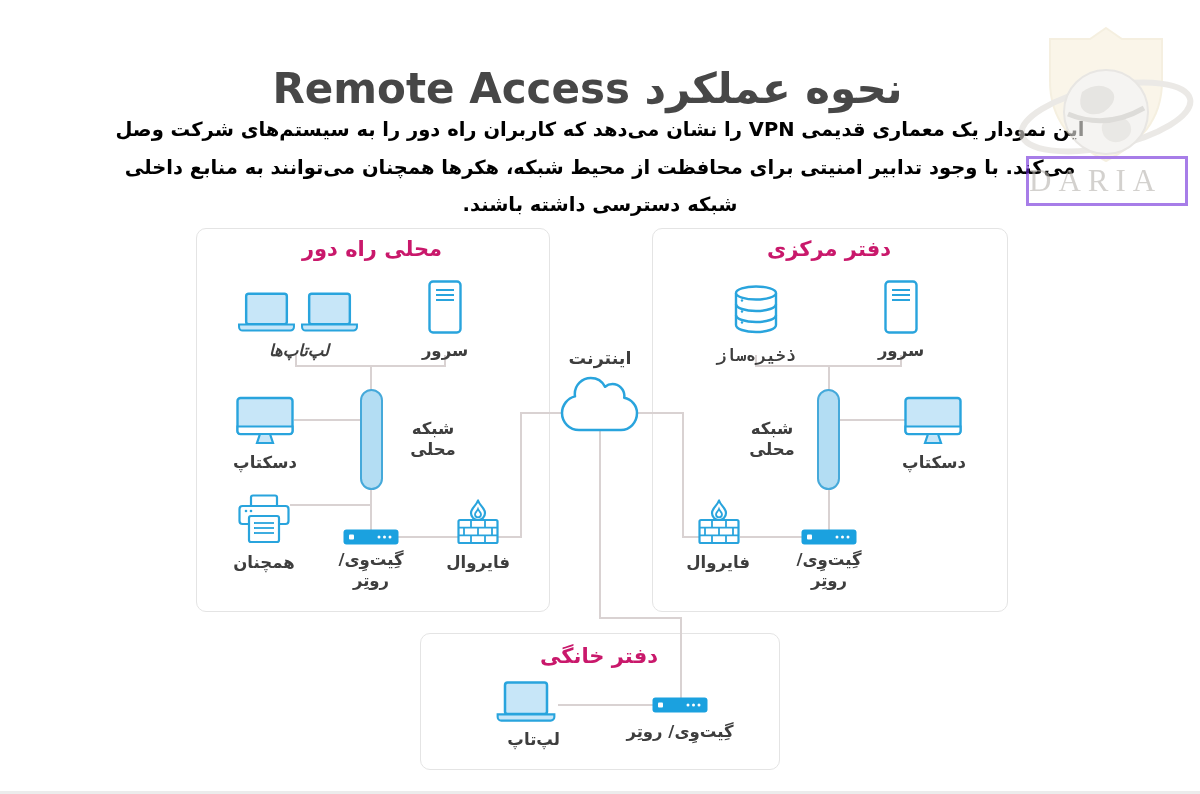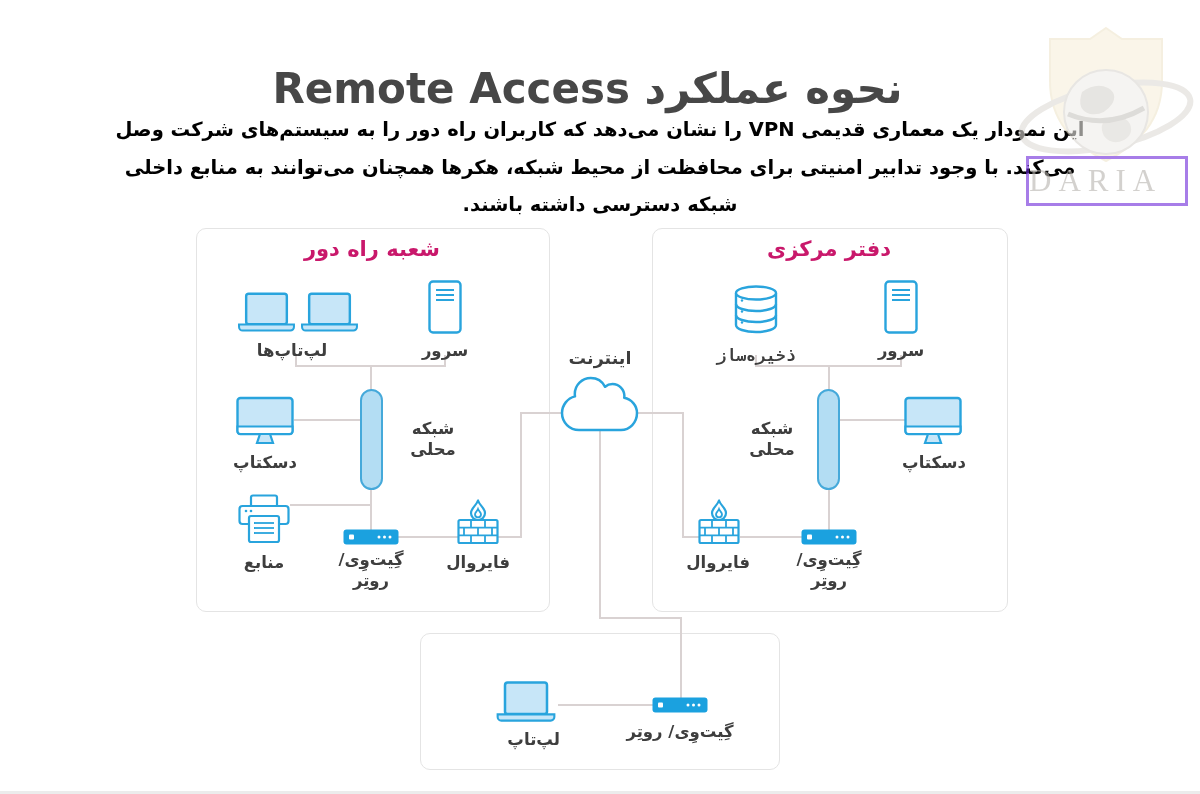--- a/index.html
+++ b/index.html
@@ -191,28 +191,29 @@
     <path d="M3 31.8 h54 v2.4 a3.5 3.5 0 0 1-3.5 3.5 h-47 a3.5 3.5 0 0 1-3.5-3.5 z" fill="#c7e6f8" stroke="#29a4dd" stroke-width="2"></path>
   </svg>
   <svg class="abs" style="left:652px;top:697px;" width="56" height="16" viewBox="0 0 56 16">
     <rect x="0.5" y="0.5" width="55" height="15" rx="3" fill="#1ba1df"></rect>
     <rect x="6" y="5.5" width="5" height="5" rx="1" fill="#fff"></rect>
     <circle cx="36" cy="8" r="1.5" fill="#fff"></circle>
       <circle cx="41.5" cy="8" r="1.5" fill="#fff"></circle>
       <circle cx="47" cy="8" r="1.5" fill="#fff"></circle>
   </svg>
 
-  <div class="abs zone-title" style="left:196px;top:237px;width:352px;">شعبه راه دور</div>
+  <div class="abs zone-title" style="left:196px;top:237px;width:352px;">محلی راه دور</div>
   <div class="abs zone-title" style="left:652px;top:237px;width:354px;text-align:center;">دفتر مرکزی</div>
-
-  <div class="abs lbl" style="left:247px;top:340px;width:90px;">لپ‌تاپ‌ها</div>
+  <div class="abs zone-title" style="left:420px;top:644px;width:358px;">دفتر خانگی</div>
+
+  <div class="abs lbl" style="left:254px;top:340px;width:90px;font-style:italic;">لپ‌تاپ‌ها</div>
   <div class="abs lbl" style="left:415px;top:340px;width:60px;">سرور</div>
   <div class="abs lbl" style="left:232px;top:452px;width:66px;">دسکتاپ</div>
   <div class="abs lbl" style="left:390px;top:418px;width:86px;">شبکه محلی</div>
-  <div class="abs lbl" style="left:232px;top:552px;width:64px;">منابع</div>
+  <div class="abs lbl" style="left:232px;top:552px;width:64px;">همچنان</div>
   <div class="abs lbl" style="left:328px;top:549px;width:86px;">
     <div>گِیت‌وِی/</div>
     <div>روتِر</div>
   </div>
   <div class="abs lbl" style="left:448px;top:552px;width:62px;">فایروال</div>
 
   <div class="abs lbl" style="left:714px;top:346px;width:84px;font-family:Liberation Mono, monospace;">ذخیره‌ساز</div>
   <div class="abs lbl" style="left:871px;top:340px;width:60px;">سرور</div>
   <div class="abs lbl" style="left:729px;top:418px;width:86px;">شبکه محلی</div>
   <div class="abs lbl" style="left:901px;top:452px;width:66px;">دسکتاپ</div>

